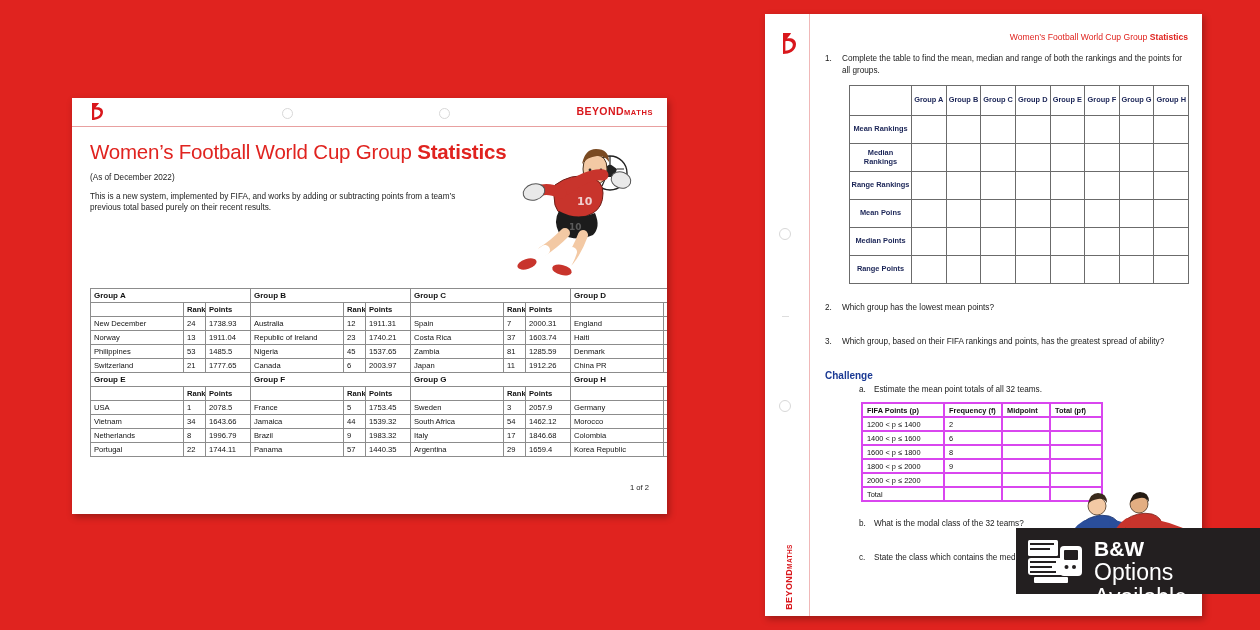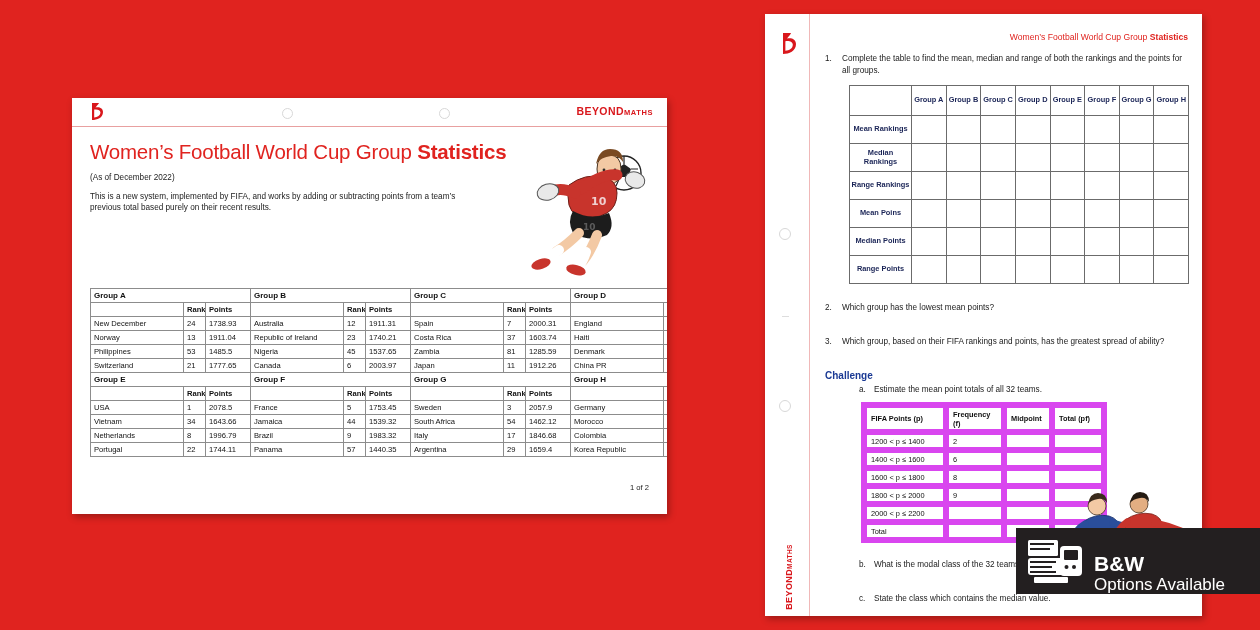--- a/index.html
+++ b/index.html
@@ -50,21 +50,21 @@
   .p1-sub {
     color: #1b3a94; font-weight: bold; font-size: 8.4px; letter-spacing: .05px;
   }
   .p1-sub2 { color: #222; font-size: 8.2px; margin-top: 1px; }
   .p1-para {
     color: #222; font-size: 8.2px; line-height: 1.45;
     margin-top: 9px; width: 370px;
   }
 
   
-  .keeper { position: absolute; right: 6px; top: 6px; width: 150px; height: 145px; }
+  .keeper { position: absolute; right: 20px; top: 6px; width: 150px; height: 145px; }
 
   
   .groups-wrap { position: absolute; left: 18px; top: 190px; width: 559px; }
   table.grp { border-collapse: collapse; width: 100%; table-layout: fixed; }
   table.grp td, table.grp th {
     border: 1px solid #8c8c8c;
     font-size: 7.6px; color: #111;
     padding: 2px 3px; height: 13px;
     text-align: left; font-weight: normal;
     white-space: nowrap; overflow: hidden;
@@ -139,39 +139,39 @@
   .challenge {
     color: #1b3a94; font-weight: bold; font-size: 10px; margin: 22px 0 3px 0;
   }
   .ch-line { font-size: 8.2px; color: #1a1a1a; margin-bottom: 8px; }
 
   table.freq {
     border-collapse: collapse; table-layout: fixed;
     margin: 7px 0 0 36px; width: 240px;
   }
   table.freq td {
-    border: 6px solid #d946ef; font-size: 7.4px; color: #111;
+    border: 2px solid #d946ef; font-size: 7.4px; color: #111;
     padding: 1.5px 4px; height: 12.5px;
   }
   table.freq td.h { font-weight: bold; }
   .fc1 { width: 82px; } .fc2 { width: 58px; } .fc3 { width: 48px; } .fc4 { width: 52px; }
 
   
   .players { position: absolute; right: 6px; bottom: 36px; width: 135px; height: 90px; }
 
   
   .bw-badge {
     position: absolute; left: 1016px; top: 528px;
     width: 244px; height: 66px;
     background: #231f20; display: flex; align-items: center;
   }
   .bw-printer { width: 62px; height: 48px; margin: 0 6px 0 10px; flex: 0 0 62px; }
   .bw-text { color: #fff; line-height: 1.06; }
   .bw-text .l1 { font-size: 21px; font-weight: bold; margin-top: 25px; }
-  .bw-text .l2 { font-size: 17px; font-weight: normal; }
+  .bw-text .l2 { font-size: 23px; font-weight: normal; }
 </style>
 </head>
 <body>
 
 <div id="root">
 
   <div class="page1">
 
     <div class="p1-header">
       <div class="logo-mark">

